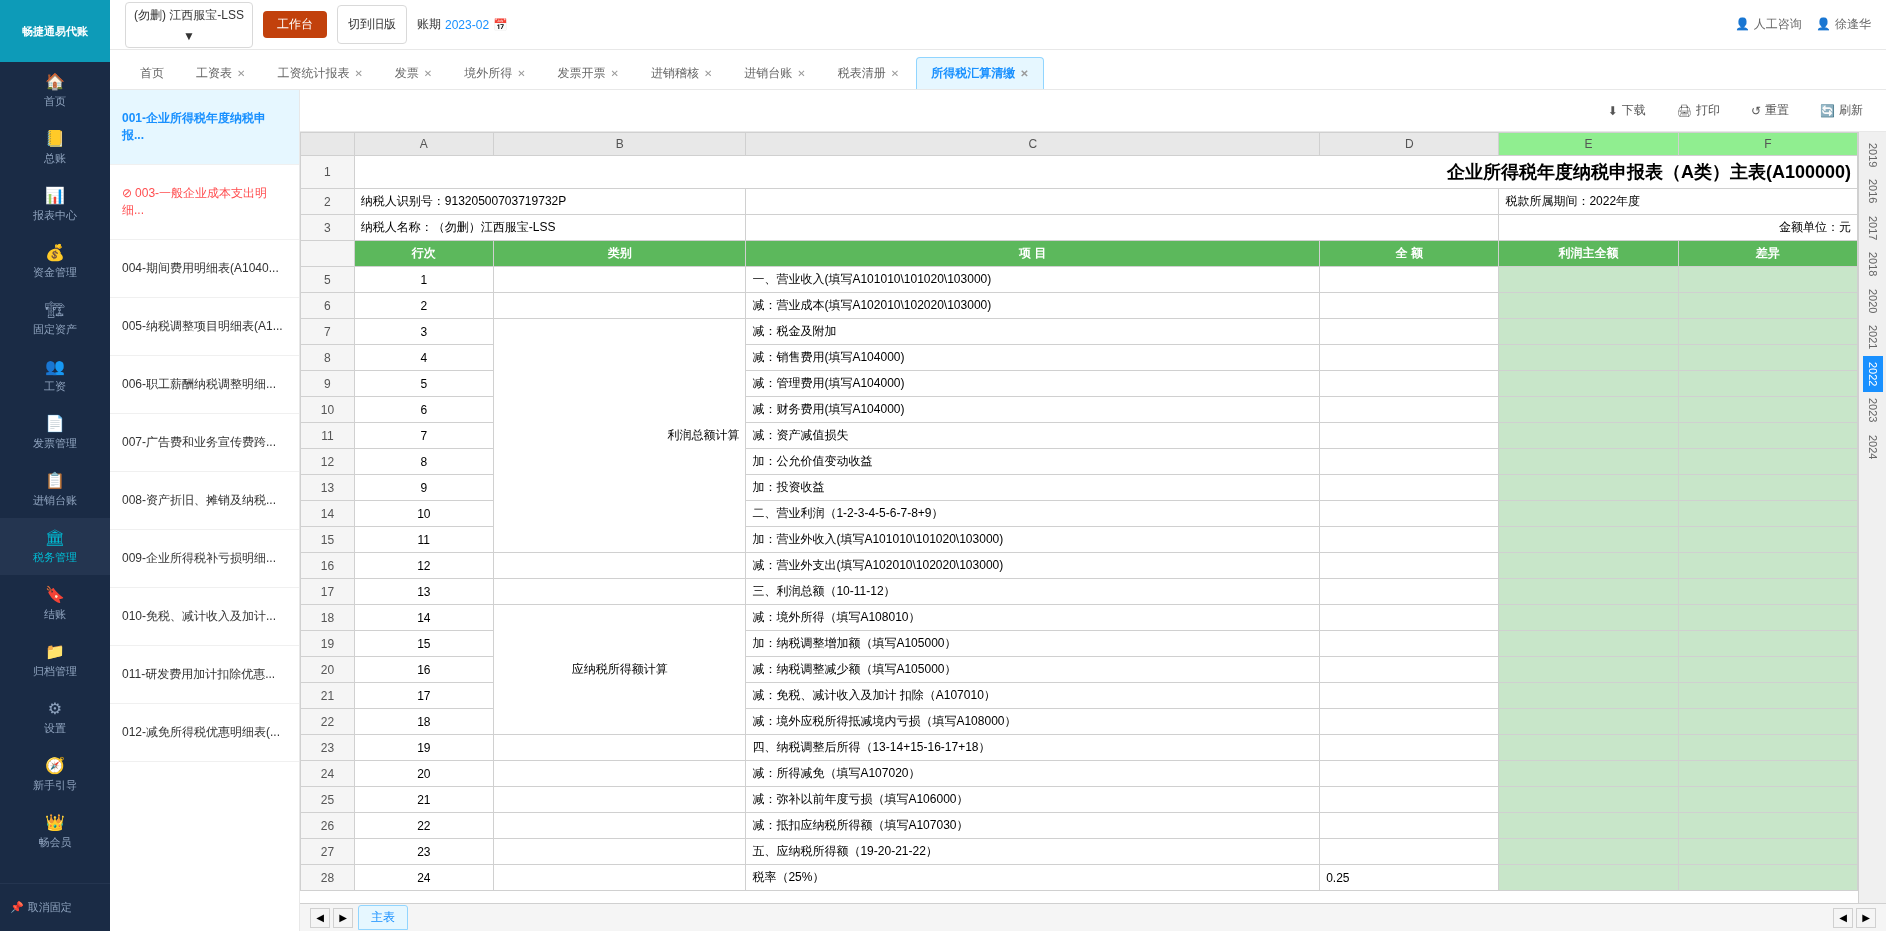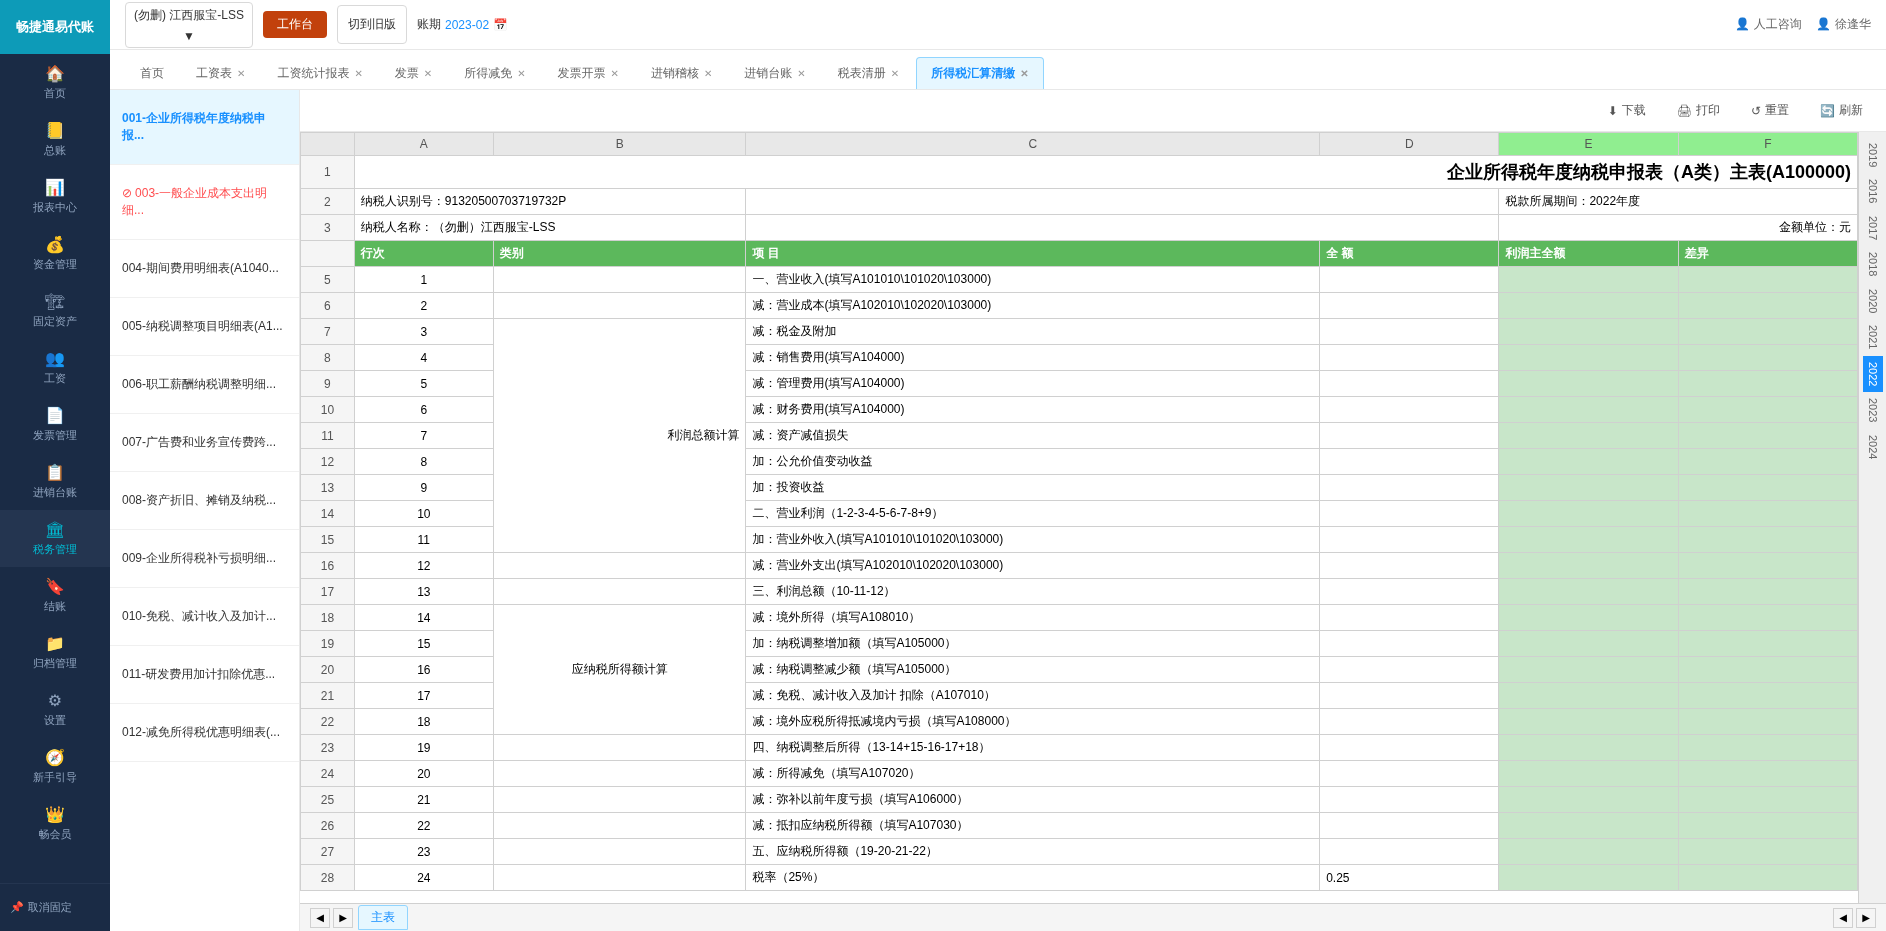--- a/index.html
+++ b/index.html
@@ -3,21 +3,21 @@
   <meta charset="utf-8">
   <style>
     * { box-sizing: border-box; margin: 0; padding: 0; }
     body { font-family: "Microsoft YaHei", "PingFang SC", sans-serif; font-size: 12px; background: #f0f2f5; overflow: hidden; }
     
     
     .app-container { display: flex; height: 931px; width: 1886px; }
     
     
     .sidebar { width: 110px; background: #1a2b45; display: flex; flex-direction: column; flex-shrink: 0; }
-    .sidebar-logo { height: 54px; background: #0d9bb8; display: flex; align-items: center; justify-content: center; color: white; font-size: 13px; font-weight: bold; }
+    .sidebar-logo { height: 62px; background: #0d9bb8; display: flex; align-items: center; justify-content: center; color: white; font-size: 11px; font-weight: bold; }
     .sidebar-nav { flex: 1; overflow-y: auto; }
     .sidebar-item { display: flex; flex-direction: column; align-items: center; padding: 10px 5px; color: #8fa3be; cursor: pointer; font-size: 11px; gap: 3px; }
     .sidebar-item.active { background: #243550; color: #00bcd4; }
     .sidebar-item .s-icon { font-size: 16px; }
     .sidebar-footer { padding: 10px; border-top: 1px solid #243550; }
     .sidebar-footer-item { display: flex; align-items: center; gap: 4px; color: #8fa3be; font-size: 11px; padding: 6px 0; cursor: pointer; }
     
     
     .main-content { flex: 1; display: flex; flex-direction: column; overflow: hidden; background: #f5f7fa; }
     
@@ -61,21 +61,21 @@
     table.spreadsheet .col-header { background: #e8e8e8; text-align: center; font-weight: normal; color: #555; width: 30px; }
     table.spreadsheet .row-num { background: #f5f5f5; text-align: center; color: #555; width: 30px; font-weight: normal; }
     table.spreadsheet .title-cell { text-align: right; font-size: 18px; font-weight: bold; }
     .col-a { width: 60px; text-align: center; }
     .col-b { width: 100px; text-align: center; }
     .col-c { width: 320px; }
     .col-d { width: 100px; }
     .col-e { width: 100px; background: #90EE90 !important; }
     .col-f { width: 100px; background: #90EE90 !important; }
     
-    .green-bg { background: #5cb85c !important; color: white; font-weight: bold; text-align: left; }
+    .green-bg { background: #5cb85c !important; color: white; font-weight: bold; text-align: center; }
     .light-green { background: #c8e6c9 !important; }
     
     
     .year-sidebar { width: 28px; background: #f0f0f0; border-left: 1px solid #d0d0d0; display: flex; flex-direction: column; align-items: center; padding-top: 5px; flex-shrink: 0; font-size: 11px; overflow: hidden; }
     .year-item { writing-mode: vertical-rl; text-orientation: mixed; padding: 6px 4px; cursor: pointer; color: #666; }
     .year-item.active { background: #1890ff; color: white; }
     
     
     .sheet-tabs { height: 28px; background: #f5f5f5; border-top: 1px solid #d0d0d0; display: flex; align-items: center; padding: 0 10px; gap: 5px; flex-shrink: 0; }
     .sheet-tab { padding: 3px 12px; border: 1px solid #d0d0d0; border-radius: 3px 3px 0 0; background: white; font-size: 12px; cursor: pointer; }
@@ -188,21 +188,21 @@
         </div>
         <div class="tab">
           <span>工资统计报表</span>
           <span class="close-btn">✕</span>
         </div>
         <div class="tab">
           <span>发票</span>
           <span class="close-btn">✕</span>
         </div>
         <div class="tab">
-          <span>所得减免</span>
+          <span>境外所得</span>
           <span class="close-btn">✕</span>
         </div>
         <div class="tab">
           <span>发票开票</span>
           <span class="close-btn">✕</span>
         </div>
         <div class="tab">
           <span>进销稽核</span>
           <span class="close-btn">✕</span>
         </div>

